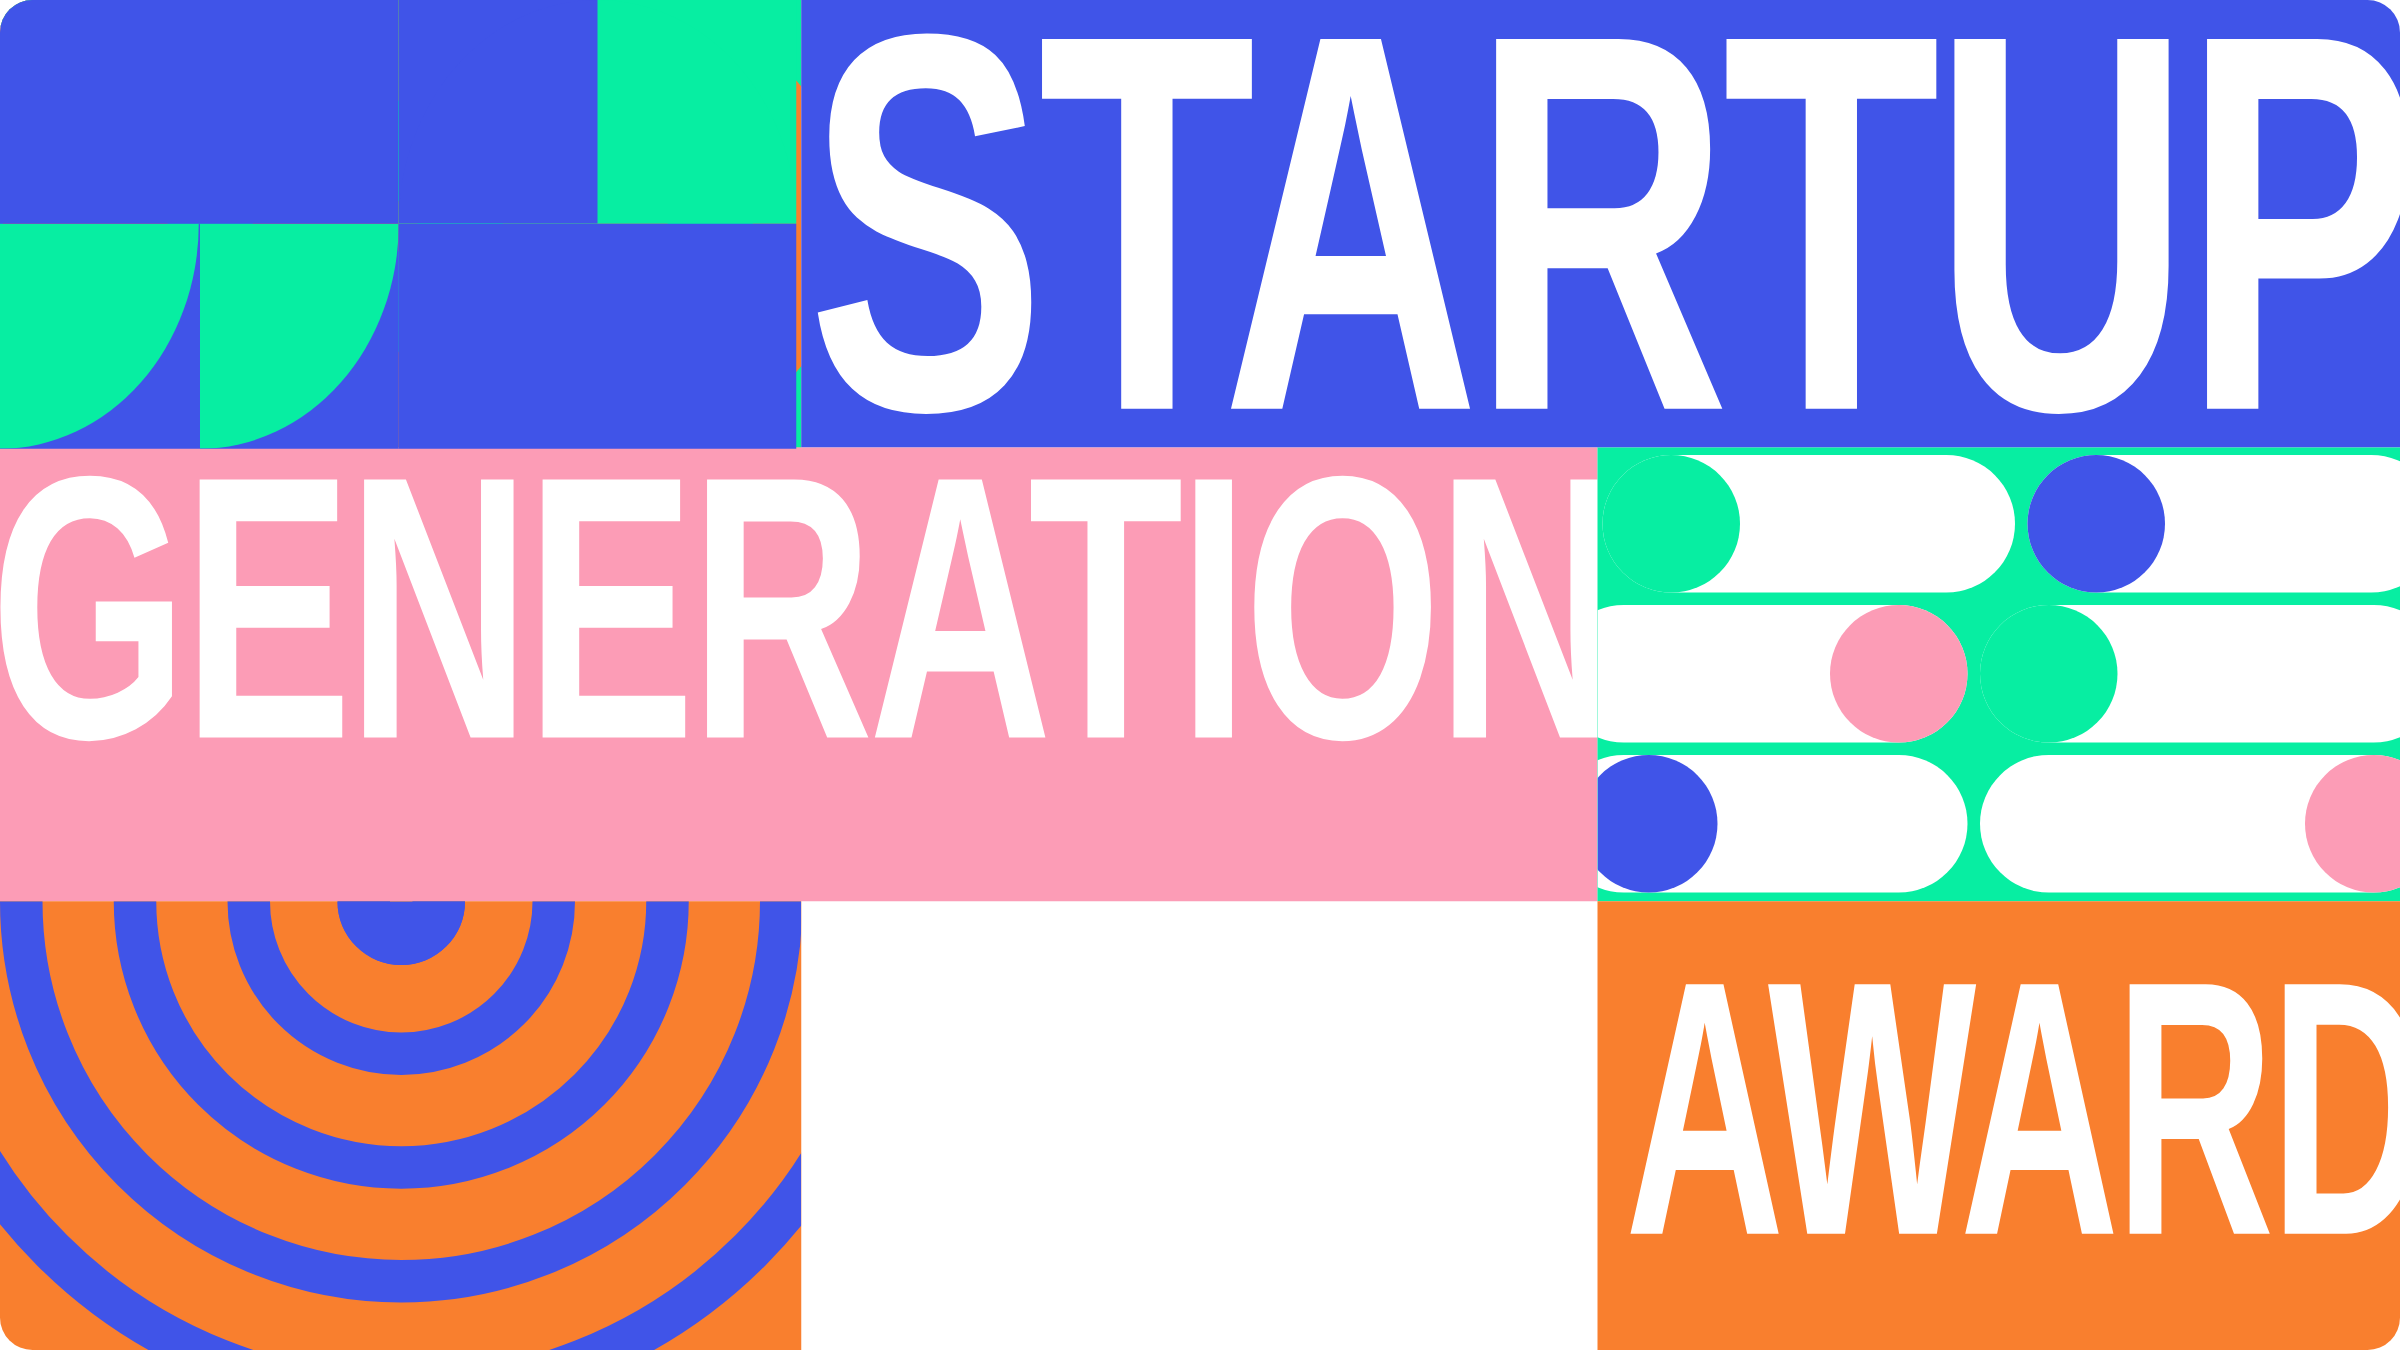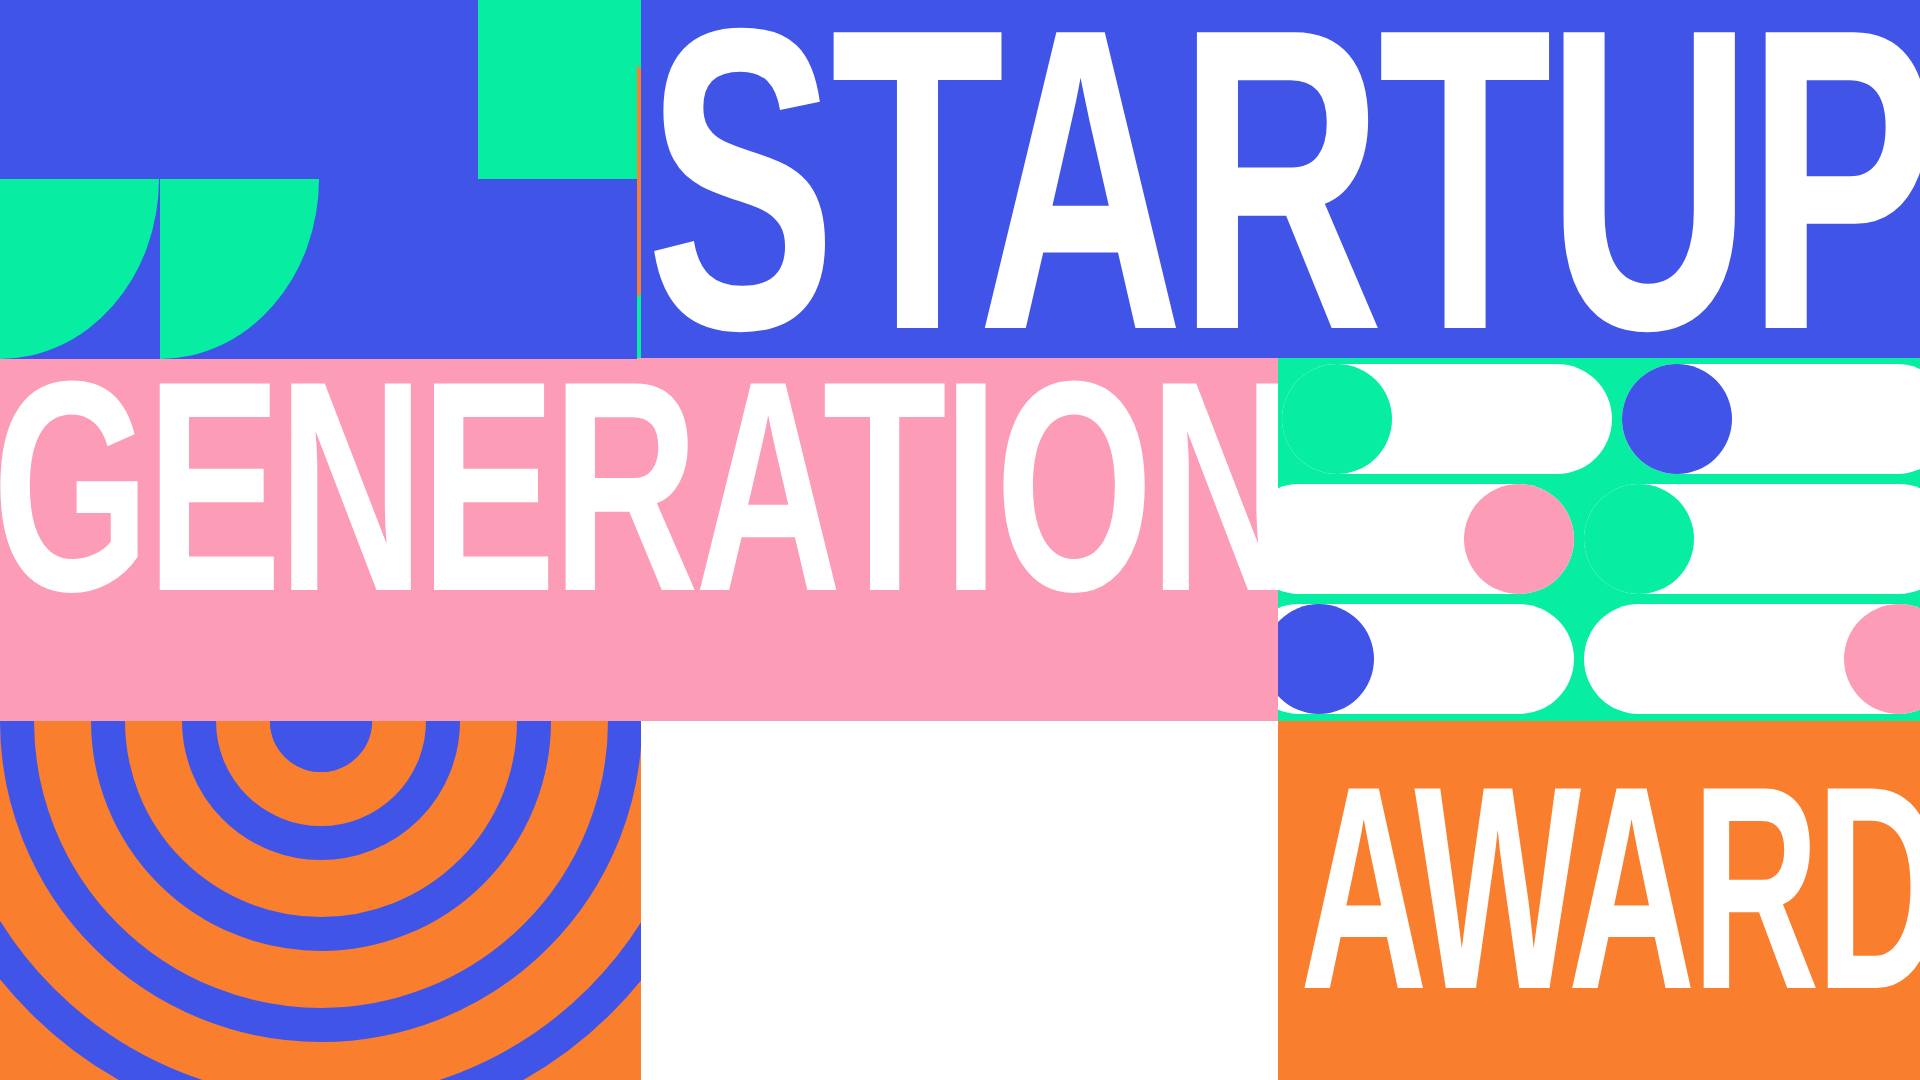--- a/index.html
+++ b/index.html
@@ -1,19 +1,20 @@
 <!DOCTYPE html>
 <html><head>
 <meta charset="utf-8">
 <style>
   html,body{margin:0;padding:0;background:#fff;}
   #stage{
     position:relative;width:1920px;height:1080px;overflow:hidden;
     background:#ffffff;
     font-family:"Liberation Sans", sans-serif;
+    border-radius:26px;
   }
 
   
   .blk{position:absolute;overflow:hidden;}
 
   
   #chevron-panel{left:0;top:0;width:641px;height:358px;background:var(--orange);}
   #chevron-panel svg{display:block;}
 
   

